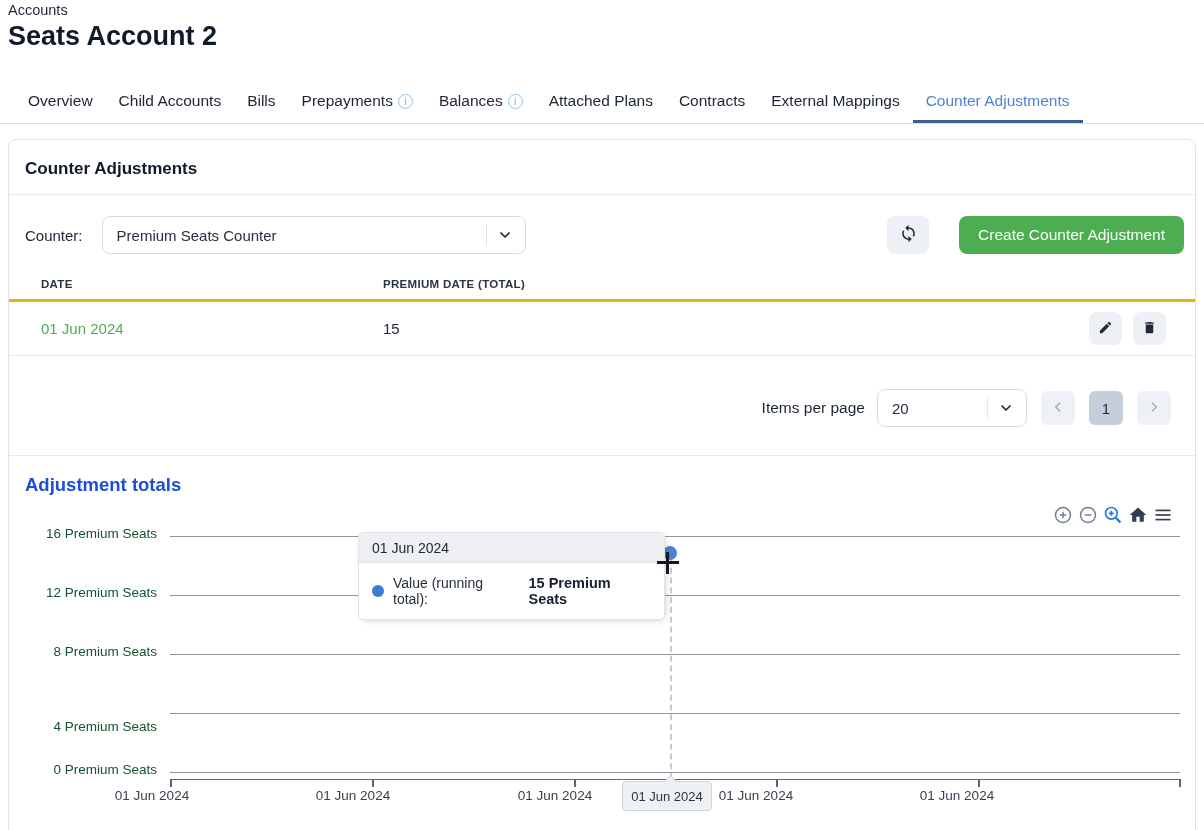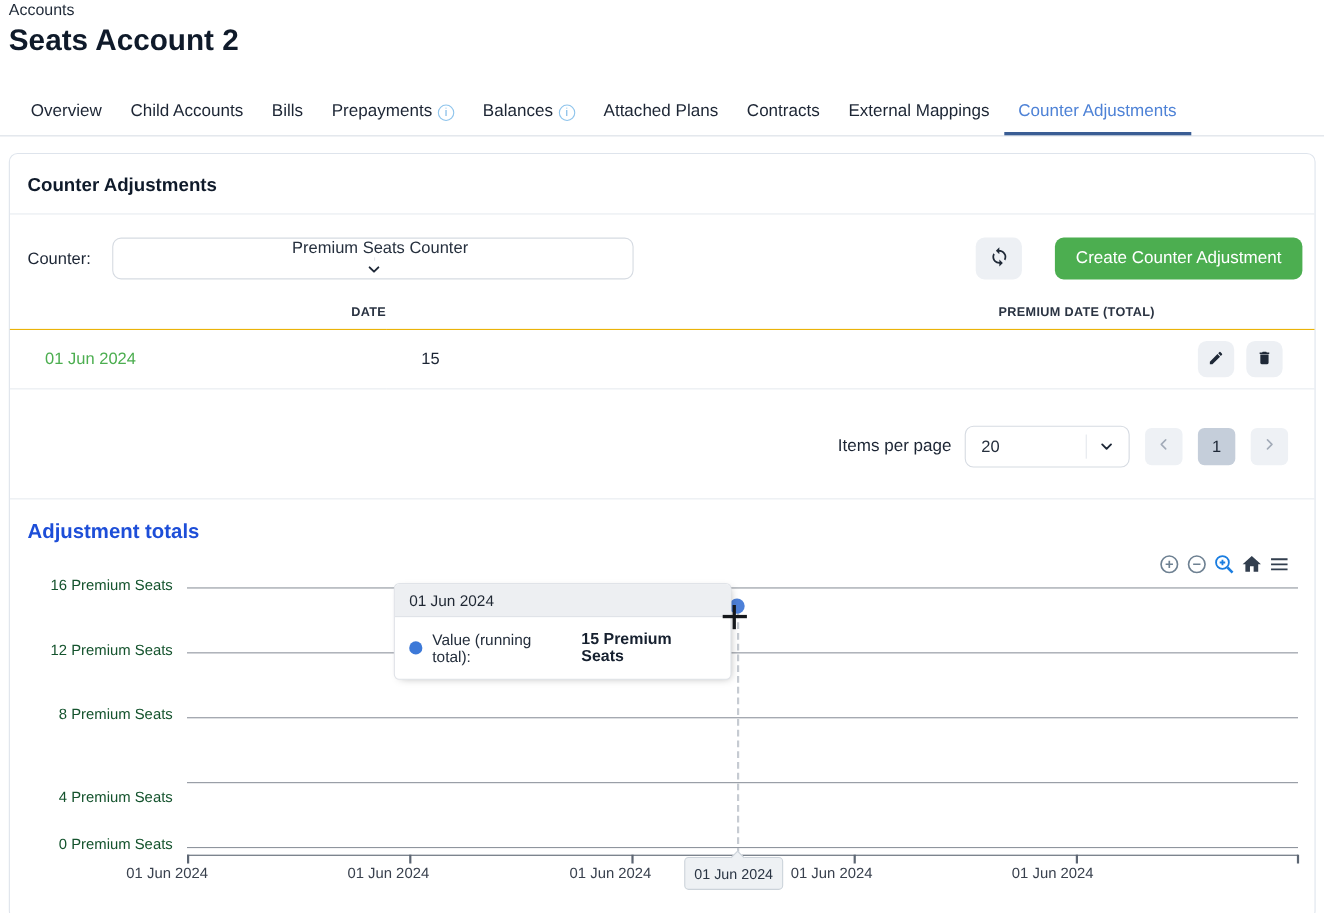--- a/index.html
+++ b/index.html
@@ -10,44 +10,44 @@
     color: #1c2534;
   }
   .page { padding: 0 8px; }
 
   
   .breadcrumb { font-size: 14.5px; color: #1f2937; padding-top: 2px; }
   h1.page-title { font-size: 27px; font-weight: 700; color: #0f1a2a; margin-top: 3px; }
 
   
   .tabs { display: flex; align-items: flex-end; margin: 34px -8px 0; padding-left: 15px; border-bottom: 1px solid #d9dee5; }
-  .tab { display: flex; align-items: flex-end; gap: 5px; padding: 6px 13px 10px; font-size: 15.5px; color: #1c2534; border-bottom: 3px solid transparent; cursor: pointer; white-space: nowrap; }
+  .tab { display: flex; align-items: center; gap: 5px; padding: 6px 13px 10px; font-size: 15.5px; color: #1c2534; border-bottom: 3px solid transparent; cursor: pointer; white-space: nowrap; }
   .tab.active { color: #4e82d6; border-bottom-color: #3a5d94; }
   .info-icon { display: inline-flex; align-items: center; justify-content: center; width: 15px; height: 15px; border: 1.3px solid #8ec4ec; border-radius: 50%; color: #74b3e4; font-size: 10.5px; line-height: 1; }
 
   
   .card { margin-top: 15px; border: 1px solid #dee4ec; border-radius: 8px; background: #fff; }
   .card-head { padding: 19px 16px 15px; border-bottom: 1px solid #e7ebf0; }
   .card-head h2 { font-size: 17px; font-weight: 700; color: #0f1a2a; }
 
   
   .controls { display: flex; align-items: center; padding: 21px 11px 10px 16px; }
   .controls .label { font-size: 15px; margin-right: 19px; }
   .select { display: flex; align-items: center; height: 38px; border: 1px solid #d6dbe2; border-radius: 8px; background: #fff; padding-left: 14px; font-size: 15px; color: #26303e; cursor: pointer; }
   .select .value { flex: 1; }
   .select .vr { width: 1px; height: 22px; background: #e4e8ed; margin-right: 10px; }
   .select .chev { margin-right: 12px; display: flex; }
-  .counter-select { width: 474px; flex-direction: column; }
+  .counter-select { width: 424px; }
   .controls .spacer { flex: 1; }
   .btn-refresh { width: 42px; height: 38px; background: #edf0f4; border: none; border-radius: 8px; display: flex; align-items: center; justify-content: center; margin-right: 14px; cursor: pointer; }
   .btn-create { height: 38px; padding: 0 19px; background: #4cae50; border: none; border-radius: 8px; color: #fff; font-size: 15.5px; font-family: "Liberation Sans", sans-serif; cursor: pointer; margin-left: 16px; }
 
   
   table { width: 100%; border-collapse: collapse; margin-top: 6px; }
-  th { text-align: right; font-size: 11.5px; font-weight: 700; letter-spacing: .3px; color: #2a3342; padding: 8px 0 9px 32px; border-bottom: 1px solid #eab308; }
+  th { text-align: left; font-size: 11.5px; font-weight: 700; letter-spacing: .3px; color: #2a3342; padding: 8px 0 9px 32px; border-bottom: 3px solid #eab308; }
   th.col-date { width: 342px; }
   th.col-actions { width: 130px; }
   td { padding: 10px 0 10px 32px; border-bottom: 1px solid #e7ebf0; font-size: 15px; color: #1c2534; vertical-align: middle; }
   td.cell-date a { color: #4cae50; text-decoration: none; cursor: pointer; }
   td.cell-actions { text-align: right; padding-right: 29px; white-space: nowrap; }
   .icon-btn { width: 33px; height: 33px; background: #edf0f4; border: none; border-radius: 8px; margin-left: 7px; display: inline-flex; align-items: center; justify-content: center; cursor: pointer; vertical-align: middle; }
 
   
   .pagination { display: flex; align-items: center; justify-content: flex-end; padding: 33px 24px 18px; }
   .pagination .label { font-size: 15.5px; margin-right: 12px; }

